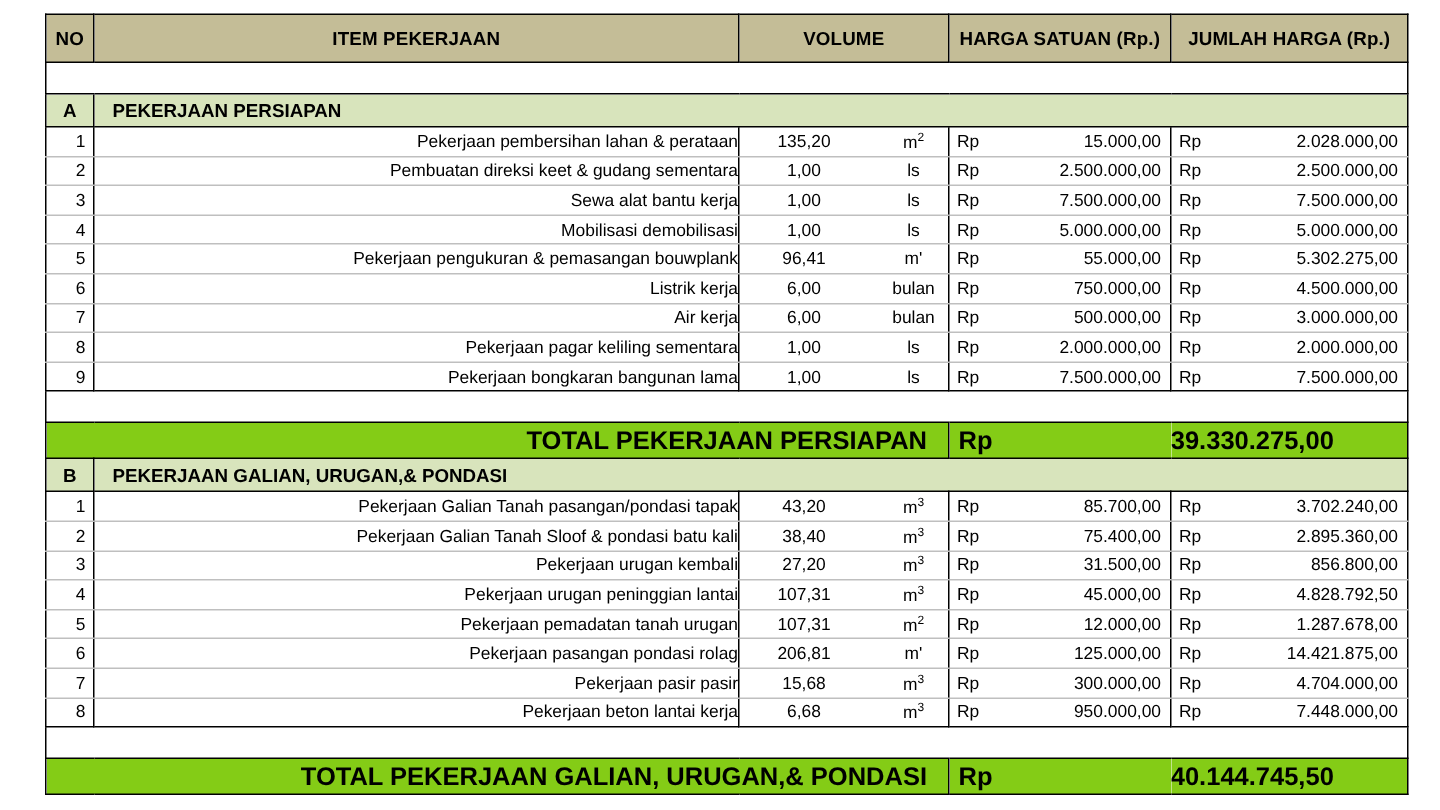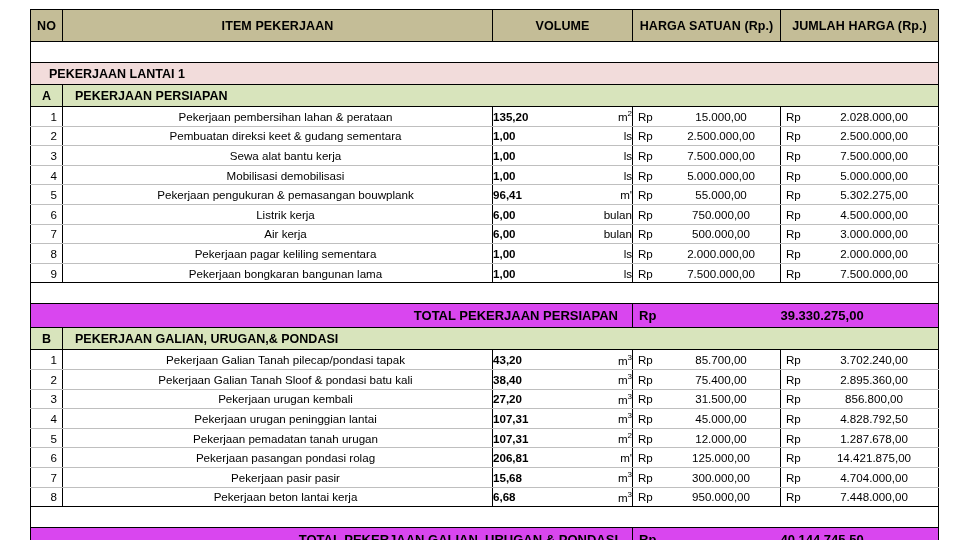--- a/index.html
+++ b/index.html
@@ -91,40 +91,40 @@
   tr.drow td {
     height: 19.6px;
     background: #ffffff;
     border-left: 1px solid #000;
     border-right: 1px solid #000;
     border-bottom: 1px solid #bfbfbf;
     font-size: 11.6px;
   }
   tr.drow.last td { border-bottom: 1.5px solid #000; }
   tr.drow td.no  { text-align: right; padding-right: 5px; }
-  tr.drow td.item{ text-align: center;  padding-left: 16px; }
+  tr.drow td.item{ text-align: right;  padding-left: 16px; }
 
   td.volcell { padding: 0; }
   td.volcell .vwrap { display: flex; align-items: center; height: 100%; }
-  td.volcell .vnum { flex: 1 1 auto; text-align: left; padding-right: 7px; font-weight: bold; }
-  td.volcell .vunit{ width: 46px; text-align: right; }
+  td.volcell .vnum { flex: 1 1 auto; text-align: center; padding-right: 7px; }
+  td.volcell .vunit{ width: 46px; text-align: center; }
   td.volcell .vunit sup { font-size: 8px; vertical-align: super; }
 
   td.moneycell { padding: 0; }
   td.moneycell .mwrap { display: flex; align-items: center; height: 100%; }
   td.moneycell .rp  { width: 30px; text-align: left; padding-left: 5px; }
-  td.moneycell .amt { flex: 1 1 auto; text-align: center; padding-right: 6px; }
+  td.moneycell .amt { flex: 1 1 auto; text-align: right; padding-right: 6px; }
 
   
   tr.total td {
     height: 24px;
-    background: #d946ef;
+    background: #84cc16;
     border: 1.5px solid #000;
     font-weight: bold;
-    font-size: 13px;
+    font-size: 17px;
   }
   tr.total td.tlabel { text-align: right; padding-right: 14px; }
   tr.total td.trp    { text-align: left;  padding-left: 6px; border-right: none; }
   tr.total td.tamt   { text-align: left; padding-right: 8px; border-left: none; }
 </style>
 </head>
 <body>
 
 <div id="sheet">
   <table class="boq">
@@ -143,23 +143,20 @@
           <td>HARGA SATUAN (Rp.)</td>
           <td>JUMLAH HARGA (Rp.)</td>
         </tr>
         <tr class="spacer">
           <td class="sp-l"></td>
           <td class="sp-in"></td>
           <td class="sp-in"></td>
           <td class="sp-in"></td>
           <td class="sp-r"></td>
         </tr>
-        <tr class="band-pink">
-          <td colspan="5">PEKERJAAN LANTAI 1</td>
-        </tr>
         <tr class="band-green">
           <td class="sec-letter">A</td>
           <td class="sec-title" colspan="4">PEKERJAAN PERSIAPAN</td>
         </tr>
         <tr class="drow">
           <td class="no">1</td>
           <td class="item">Pekerjaan pembersihan lahan &amp; perataan</td>
           <td class="volcell">
             <div class="vwrap">
               <span class="vnum">135,20</span>
@@ -366,21 +363,21 @@
           <td class="tlabel" colspan="3">TOTAL PEKERJAAN PERSIAPAN</td>
           <td class="trp">Rp</td>
           <td class="tamt">39.330.275,00</td>
         </tr>
         <tr class="band-green">
           <td class="sec-letter">B</td>
           <td class="sec-title" colspan="4">PEKERJAAN GALIAN, URUGAN,&amp; PONDASI</td>
         </tr>
         <tr class="drow">
           <td class="no">1</td>
-          <td class="item">Pekerjaan Galian Tanah pilecap/pondasi tapak</td>
+          <td class="item">Pekerjaan Galian Tanah pasangan/pondasi tapak</td>
           <td class="volcell">
             <div class="vwrap">
               <span class="vnum">43,20</span>
               <span class="vunit">m<sup>3</sup></span>
             </div>
           </td>
           <td class="moneycell">
             <div class="mwrap">
               <span class="rp">Rp</span>
               <span class="amt">85.700,00</span>

